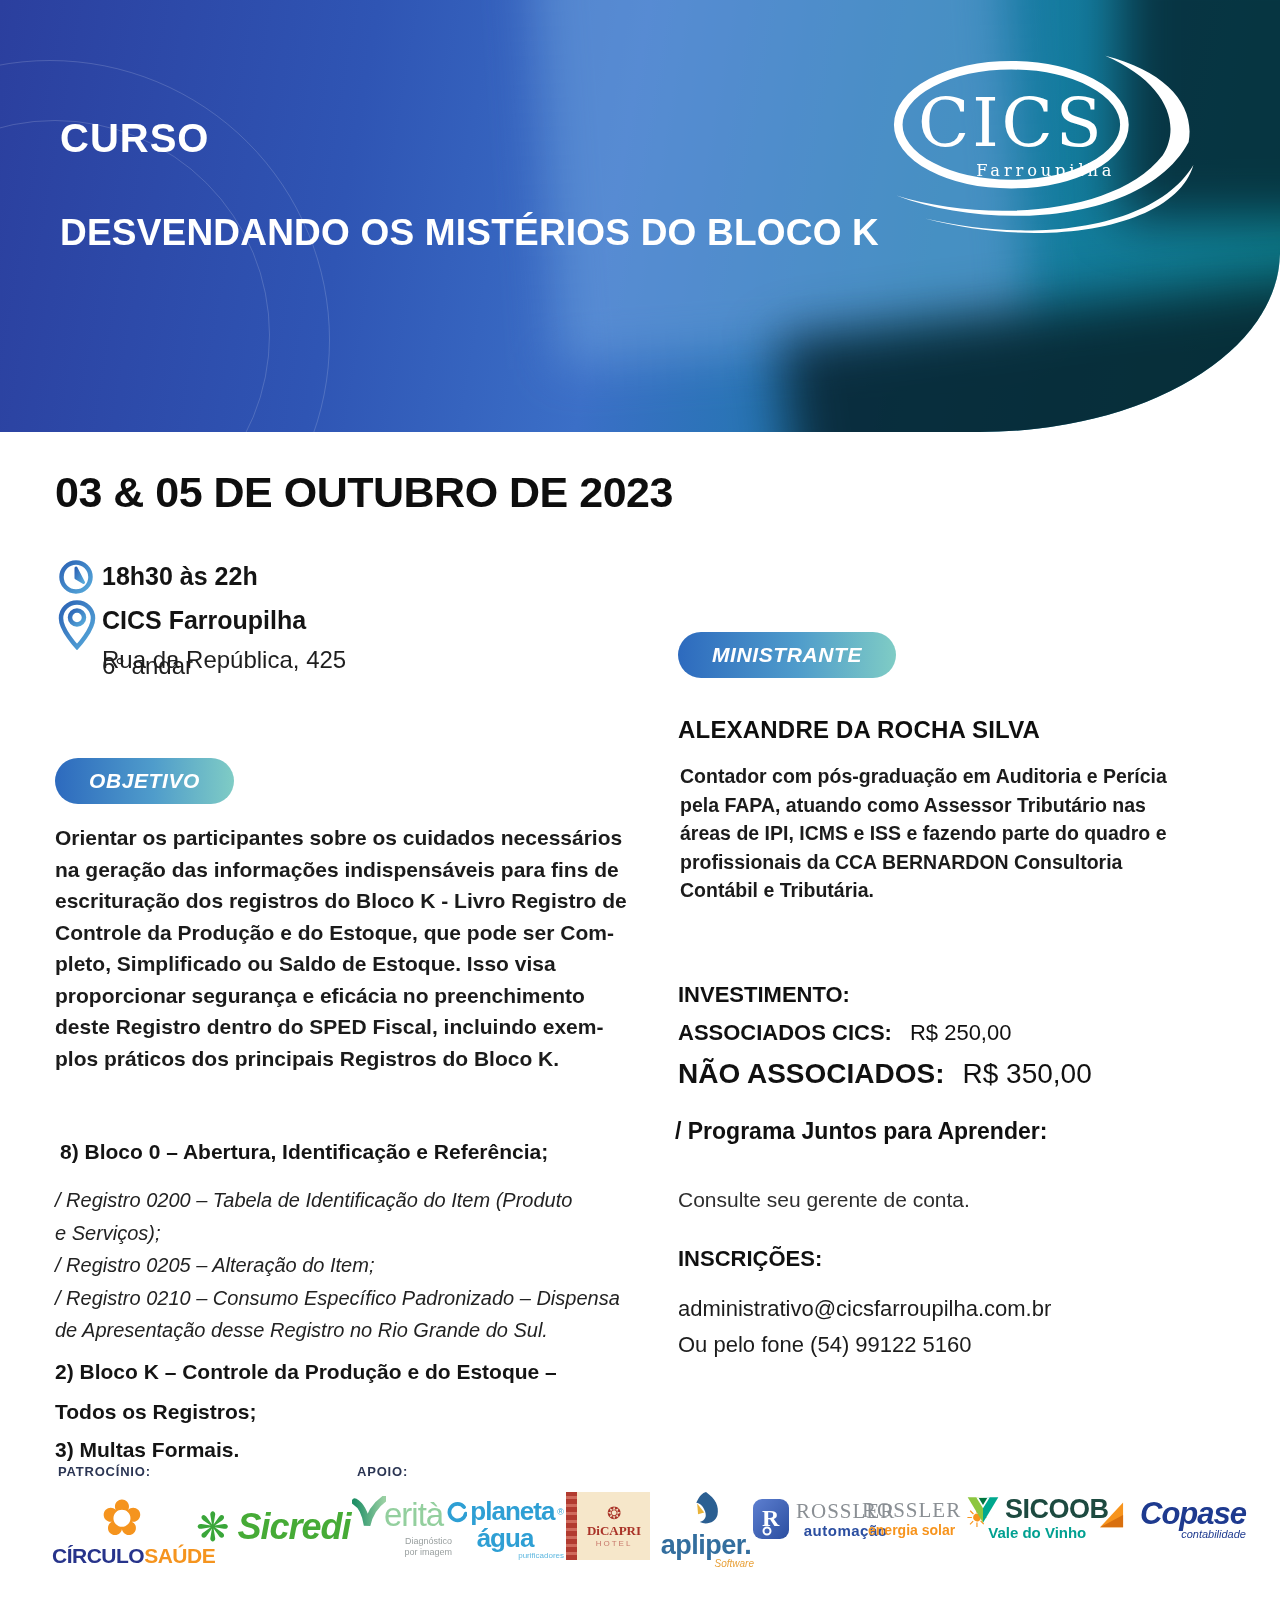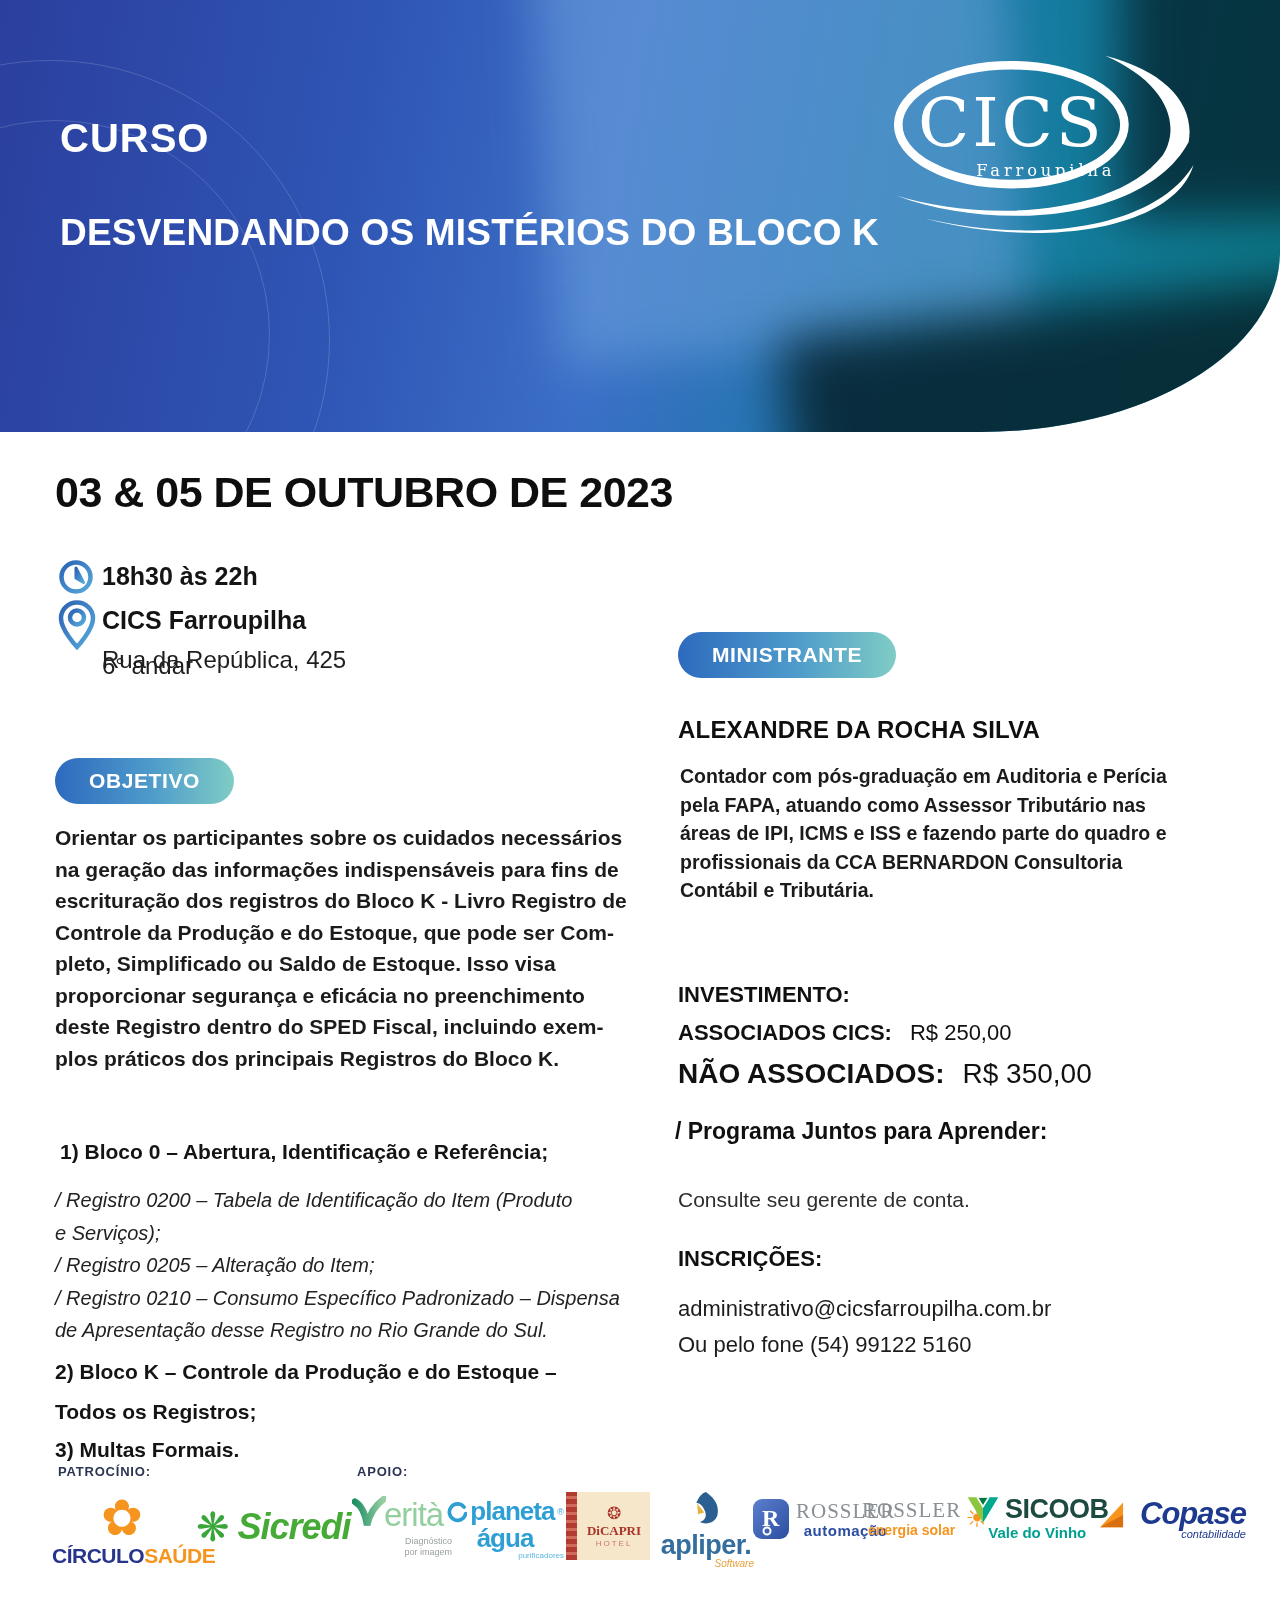--- a/index.html
+++ b/index.html
@@ -28,21 +28,21 @@
   .date-title { position:absolute; left:55px; top:468px; font-size:43px; font-weight:900; color:#0e0e0e; letter-spacing:-0.5px; }
   .ic { position:absolute; }
   .row-time  { position:absolute; left:102px; top:562px; font-size:25px; font-weight:800; color:#141414; }
   .row-venue { position:absolute; left:102px; top:606px; font-size:25px; font-weight:800; color:#141414; }
   .row-addr1 { position:absolute; left:102px; top:646px; font-size:24px; color:#1e1e1e; }
   .row-addr2 { position:absolute; left:102px; top:652px; font-size:24px; color:#1e1e1e; }
 
   
   .pill { position:absolute; display:inline-block; padding:11px 34px; border-radius:28px;
           background:linear-gradient(90deg,#2d6abe 0%, #4f9ccb 55%, #7fccc5 100%);
-          color:#fff; font-size:21px; font-weight:700; letter-spacing:.6px; }
+          color:#fff; font-size:21px; font-weight:700; letter-spacing:.6px;font-style:italic; }
   .pill-objetivo { left:55px; top:758px; }
   .pill-programa { left:55px; top:1076px; }
   .pill-ministrante { left:678px; top:632px; }
 
   .preline { white-space:pre-line; }
 
   .obj-text { position:absolute; left:55px; top:822px; width:590px; font-size:21px; font-weight:700;
               line-height:31.5px; color:#1b1b1b; }
 
   .prg-item1 { position:absolute; left:60px; top:1140px; font-size:21px; font-weight:800; color:#141414; }
@@ -175,21 +175,21 @@
   <div class="pill pill-objetivo">OBJETIVO</div>
   <div class="obj-text preline">Orientar os participantes sobre os cuidados necessários
 na geração das informações indispensáveis para fins de
 escrituração dos registros do Bloco K - Livro Registro de
 Controle da Produção e do Estoque, que pode ser Com-
 pleto, Simplificado ou Saldo de Estoque. Isso visa
 proporcionar segurança e eficácia no preenchimento
 deste Registro dentro do SPED Fiscal, incluindo exem-
 plos práticos dos principais Registros do Bloco K.</div>
 
-  <div class="prg-item1">1) Bloco 0 – Abertura, Identificação e Referência;</div>
+  <div class="prg-item1">8) Bloco 0 – Abertura, Identificação e Referência;</div>
   <div class="prg-reg preline">/ Registro 0200 – Tabela de Identificação do Item (Produto
 e Serviços);
 / Registro 0205 – Alteração do Item;
 / Registro 0210 – Consumo Específico Padronizado – Dispensa
 de Apresentação desse Registro no Rio Grande do Sul.</div>
   <div class="prg-item2 preline">2) Bloco K – Controle da Produção e do Estoque –
 Todos os Registros;</div>
   <div class="prg-item3">3) Multas Formais.</div>
 
   <div class="pill pill-ministrante">MINISTRANTE</div>

